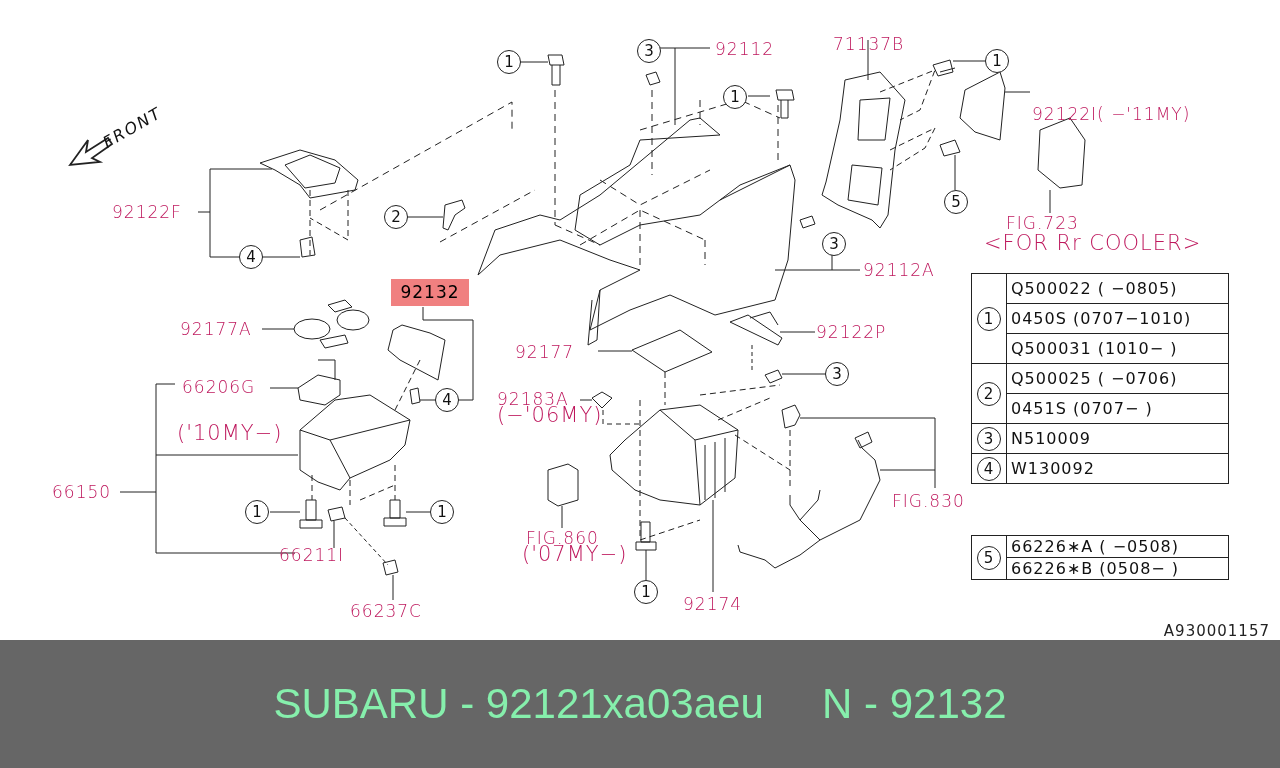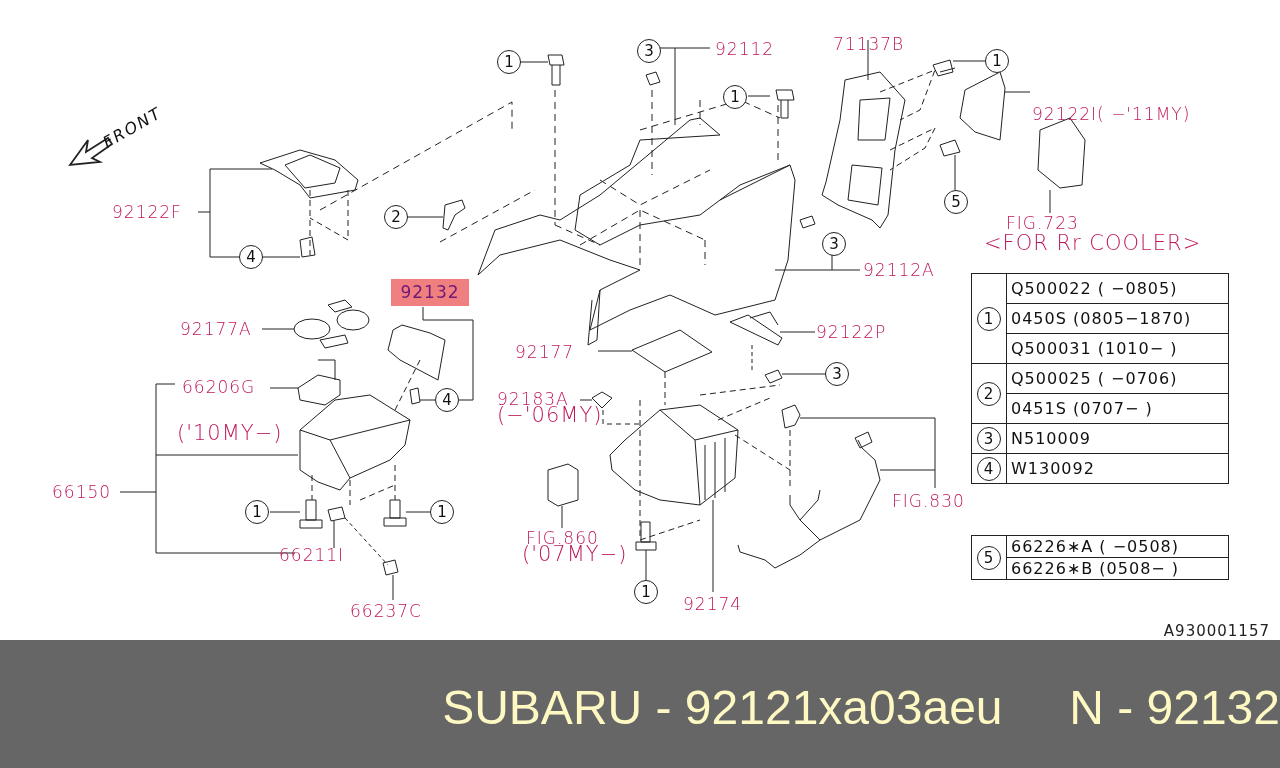--- a/index.html
+++ b/index.html
@@ -3,29 +3,29 @@
 <meta charset="utf-8">
 <style>
   html, body { margin:0; padding:0; background:#ffffff; }
   body { width:1280px; height:768px; position:relative; overflow:hidden; font-family:"DejaVu Sans Mono", monospace; }
   #diagram { position:absolute; left:0; top:0; width:1280px; height:640px; background:#ffffff; }
   #diagram svg { position:absolute; left:0; top:0; }
   .lbl { position:absolute; font-family:"DejaVu Sans", sans-serif; font-size:17px; color:#be185d; letter-spacing:1px; white-space:nowrap; line-height:18px; font-weight:300; }
   .lbl.small { font-size:21px; }
   .callout { position:absolute; width:22px; height:22px; border:1.3px solid #222; border-radius:50%; font-family:"DejaVu Sans", sans-serif; font-size:15px; text-align:center; line-height:22px; color:#111; background:#fff; }
   .highlight { position:absolute; left:391px; top:279px; width:78px; height:27px; background:#f08080; }
-  .highlight span { display:block; text-align:center; color:#701a75; font-family:"DejaVu Sans", sans-serif; font-size:17px; letter-spacing:1px; line-height:27px; }
+  .highlight span { display:block; text-align:center; color:#000000; font-family:"DejaVu Sans", sans-serif; font-size:17px; letter-spacing:1px; line-height:27px; }
   table.legend { position:absolute; border-collapse:collapse; font-family:"DejaVu Sans", sans-serif; font-size:16px; color:#111; }
   table.legend td { border:1.2px solid #222; padding:0 4px; height:29px; white-space:nowrap; letter-spacing:1px; }
   table.legend td.num { width:24px; text-align:center; padding:0 5px; }
   table.legend td.num span { display:inline-block; width:22px; height:22px; border:1.2px solid #222; border-radius:50%; line-height:22px; font-size:15px; }
   #legend2 td { height:21px; }
   .docid { position:absolute; right:10px; top:622px; font-family:"DejaVu Sans", sans-serif; font-size:15px; color:#222; letter-spacing:1px; }
   #footer { position:absolute; left:0; top:640px; width:1280px; height:128px; background:#666666; }
-  #footer .caption { position:absolute; left:0; right:0; top:40px; text-align:right; color:#fef9c3; font-family:"Liberation Sans", sans-serif; font-size:48px; letter-spacing:0px; white-space:pre; }
+  #footer .caption { position:absolute; left:0; right:0; top:40px; text-align:center; color:#86efac; font-family:"Liberation Sans", sans-serif; font-size:42px; letter-spacing:0px; white-space:pre; }
   .front { position:absolute; left:100px; top:118px; transform:rotate(-30deg); font-family:"DejaVu Sans", sans-serif; font-size:16px; letter-spacing:2px; color:#111; font-style:italic; }
 </style>
 </head>
 <body>
 
 <div id="diagram">
   <svg width="1280" height="640" viewBox="0 0 1280 640" fill="none" stroke="#222" stroke-width="1">
 
     <path d="M70 165 L88 140 L86 152 L108 138 L112 144 L92 158 L100 162 Z" stroke-width="1.8"></path>
 
@@ -180,21 +180,21 @@
   <span class="callout" style="left:430px;top:500px;">1</span>
   <span class="callout" style="left:634px;top:580px;">1</span>
 
   <table class="legend" id="legend1" style="left:971px;top:273px;width:258px;">
     <tbody>
         <tr>
       <td class="num" rowspan="3"><span>1</span></td>
       <td>Q500022 ( −0805)</td>
     </tr>
     <tr>
-          <td>0450S (0805−1870)</td>
+          <td>0450S (0707−1010)</td>
         </tr>
     <tr>
           <td>Q500031  (1010−  )</td>
         </tr>
     <tr>
       <td class="num" rowspan="2"><span>2</span></td>
       <td>Q500025 ( −0706)</td>
     </tr>
     <tr>
           <td>0451S   (0707−  )</td>

